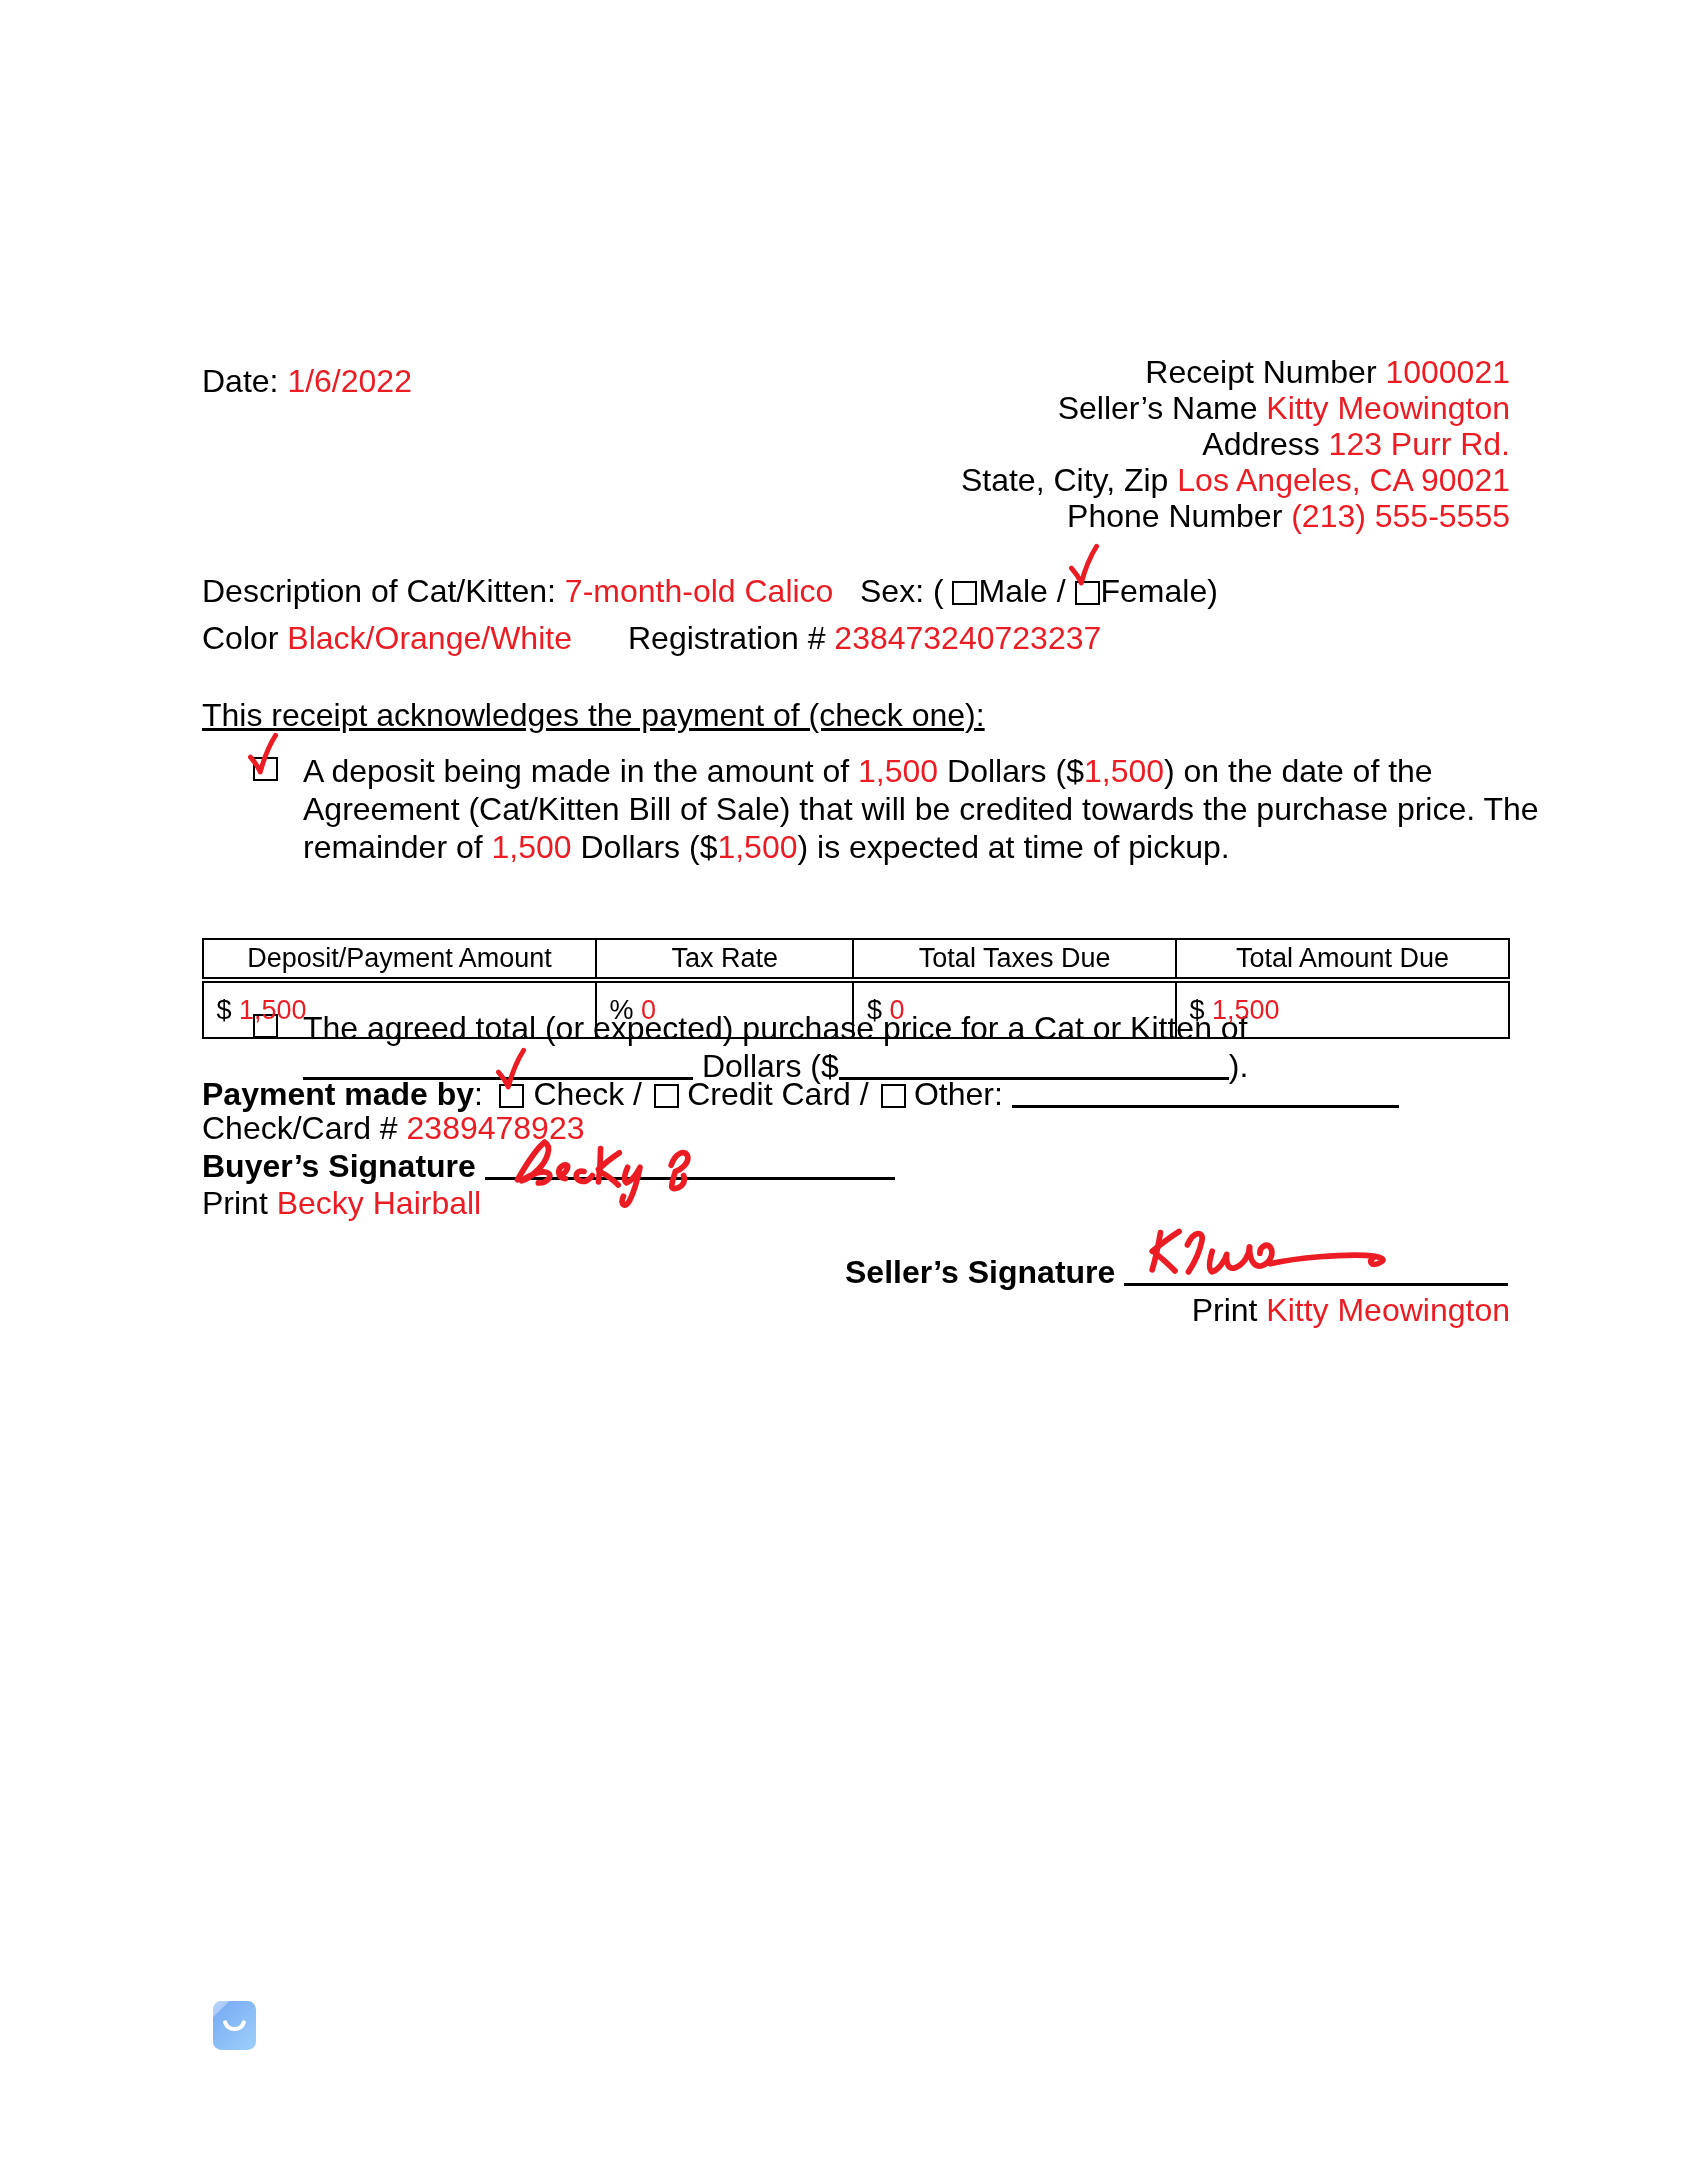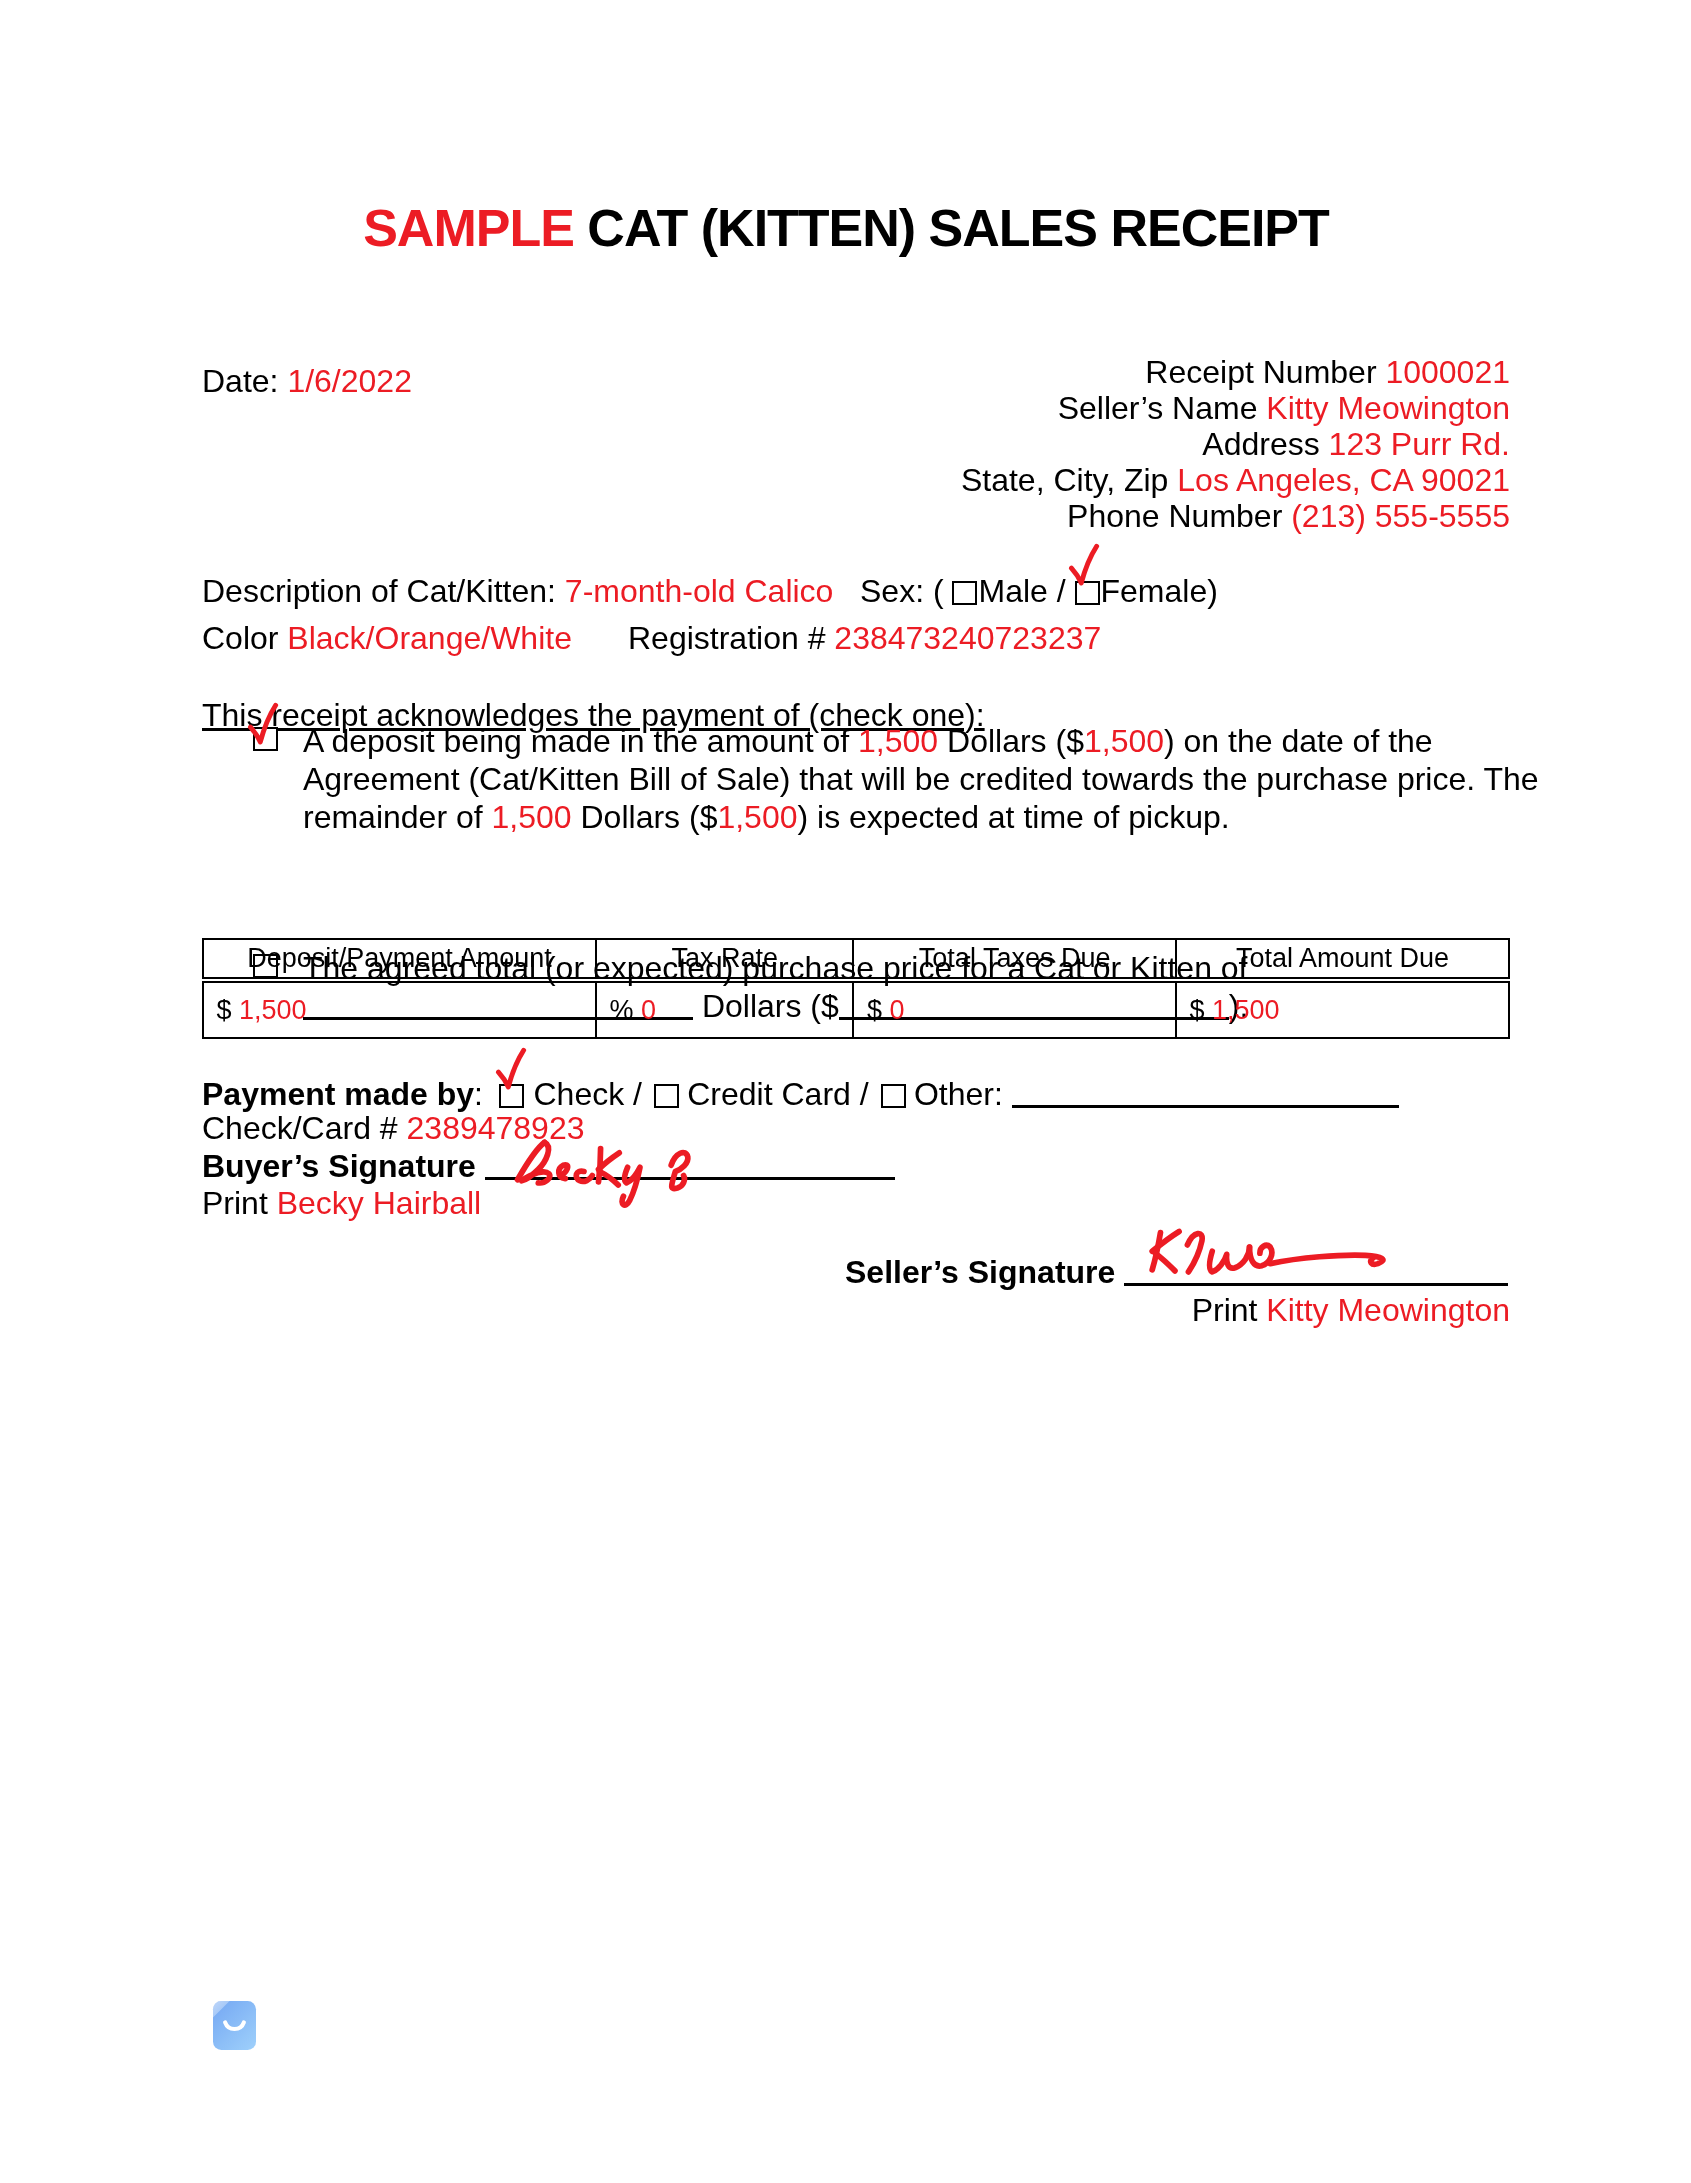--- a/index.html
+++ b/index.html
@@ -25,21 +25,21 @@
     border:2.1px solid #000;background:#fff;
     vertical-align:-2.6px;box-sizing:content-box;
   }
   .cb.tight{margin:0 1px 0 0;}
   .cb.spaced{margin:0 8.3px 0 3.1px;}
   .cbwrap{position:relative;display:inline-block;}
   .tick{position:absolute;pointer-events:none;}
   .tick-sex{left:-7.3px;top:-30px;}
   .tick-payment{left:-5.2px;top:-29px;}
   .tick-bullet{position:absolute;left:44px;top:-20px;}
-  .bullet{padding-left:101px;position:relative;}
+  .bullet{padding-left:101px;position:relative;margin-top:30px;}
   .bullet .bullet-box{position:absolute;left:51px;top:5.2px;}
   .b1{line-height:38px;}
   .b2{line-height:38px;}
   .blank{
     display:inline-block;height:27px;vertical-align:-3.1px;
     border-bottom:3.6px solid #000;
   }
   .blank.w750{width:390px;}
   .blank.w790{width:410px;}
   .blank.w745{width:387px;}
@@ -74,21 +74,20 @@
     clip-path:polygon(0 0,100% 0,0 100%);
     border-top-left-radius:8.3px;
   }
   .logo-smile{position:absolute;left:0;top:0;}
 </style>
 </head>
 <body>
 
 <div class="page">
 
-  <div class="title"><span class="red">SAMPLE</span><span> CAT (KITTEN) SALES RECEIPT</span></div>
 
   <div class="abs" style="top:323px;margin-top:40px;"><span>Date: </span><span class="red">1/6/2022</span></div>
 
   <div class="abs seller-block" style="top:354px;">
     <div><span>Receipt Number </span><span class="red">1000021</span></div>
     <div><span>Seller’s Name </span><span class="red">Kitty Meowington</span></div>
     <div><span>Address </span><span class="red">123 Purr Rd.</span></div>
     <div><span>State, City, Zip </span><span class="red">Los Angeles, CA 90021</span></div>
     <div><span>Phone Number </span><span class="red">(213) 555-5555</span></div>
   </div>

